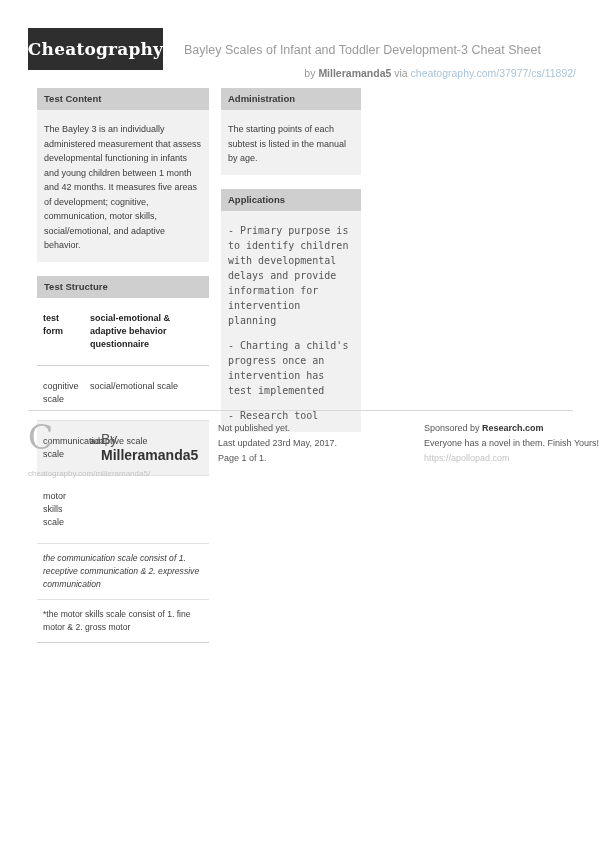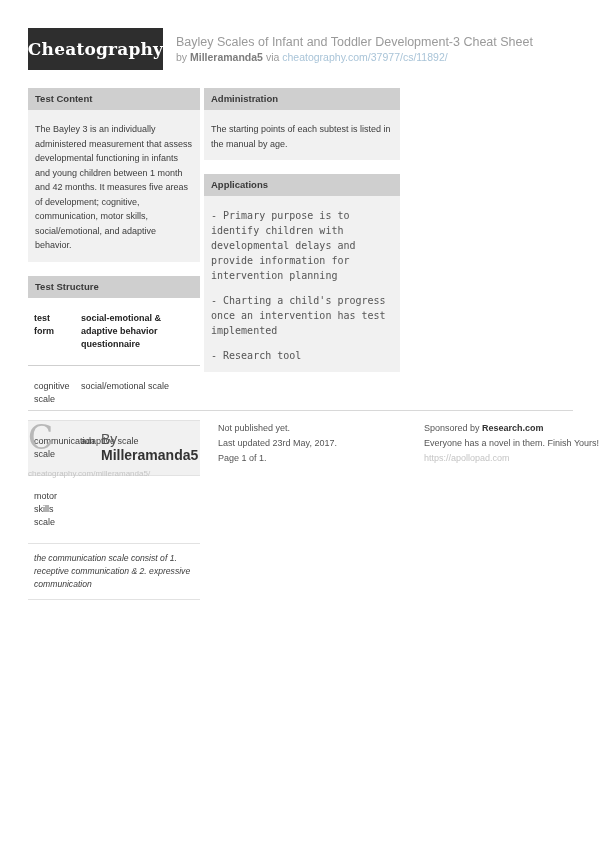--- a/index.html
+++ b/index.html
@@ -53,47 +53,49 @@
   .title-block {
     position: absolute;
     left: 148px;
     top: 6px;
     width: 400px;
   }
   .sheet-title {
     font-size: 12.5px;
     color: #9a9a9a;
     line-height: 16px;
-    margin: 0;
+    margin: 8px;
     font-weight: normal;
   }
   .byline {
     font-size: 10.5px;
     color: #9a9a9a;
     line-height: 14px;
+    text-align: right;
   }
   .byline .author {
     color: #7d7d7d;
     font-weight: bold;
   }
   .byline .via {
     color: #9a9a9a;
   }
   .byline a {
     color: #a9c4d8;
     text-decoration: none;
   }
 
   
   .col {
     position: absolute;
     top: 88px;
+    margin-left: 9px;
   }
   .col-1 { left: 28px;  width: 172px; }
-  .col-2 { left: 204px; width: 196px; }
+  .col-2 { left: 212px; width: 140px; }
   .col-3 { left: 396px; width: 172px; }
 
   .block { margin-bottom: 14px; }
 
   .block-title {
     background: #cfcfcf;
     color: #3a3a3a;
     font-size: 9.5px;
     font-weight: bold;
     padding: 5px 7px;
@@ -236,20 +238,21 @@
         </div>
         <div class="trow alt">
           <div class="tcell c1">communication scale</div>
           <div class="tcell c2">adaptive scale</div>
         </div>
         <div class="trow">
           <div class="tcell c1">motor skills scale</div>
           <div class="tcell c2"></div>
         </div>
         <div class="note-row italic">the communication scale consist of 1. receptive communication &amp; 2. expressive communication</div>
+        <div class="note-row last">*the motor skills scale consist of 1. fine motor &amp; 2. gross motor</div>
       </div>
     </div>
 
   </div>
 
   <div class="col col-2">
 
     <div class="block">
       <div class="block-title">Administration</div>
       <div class="block-body">The starting points of each subtest is listed in the manual by age.</div>

